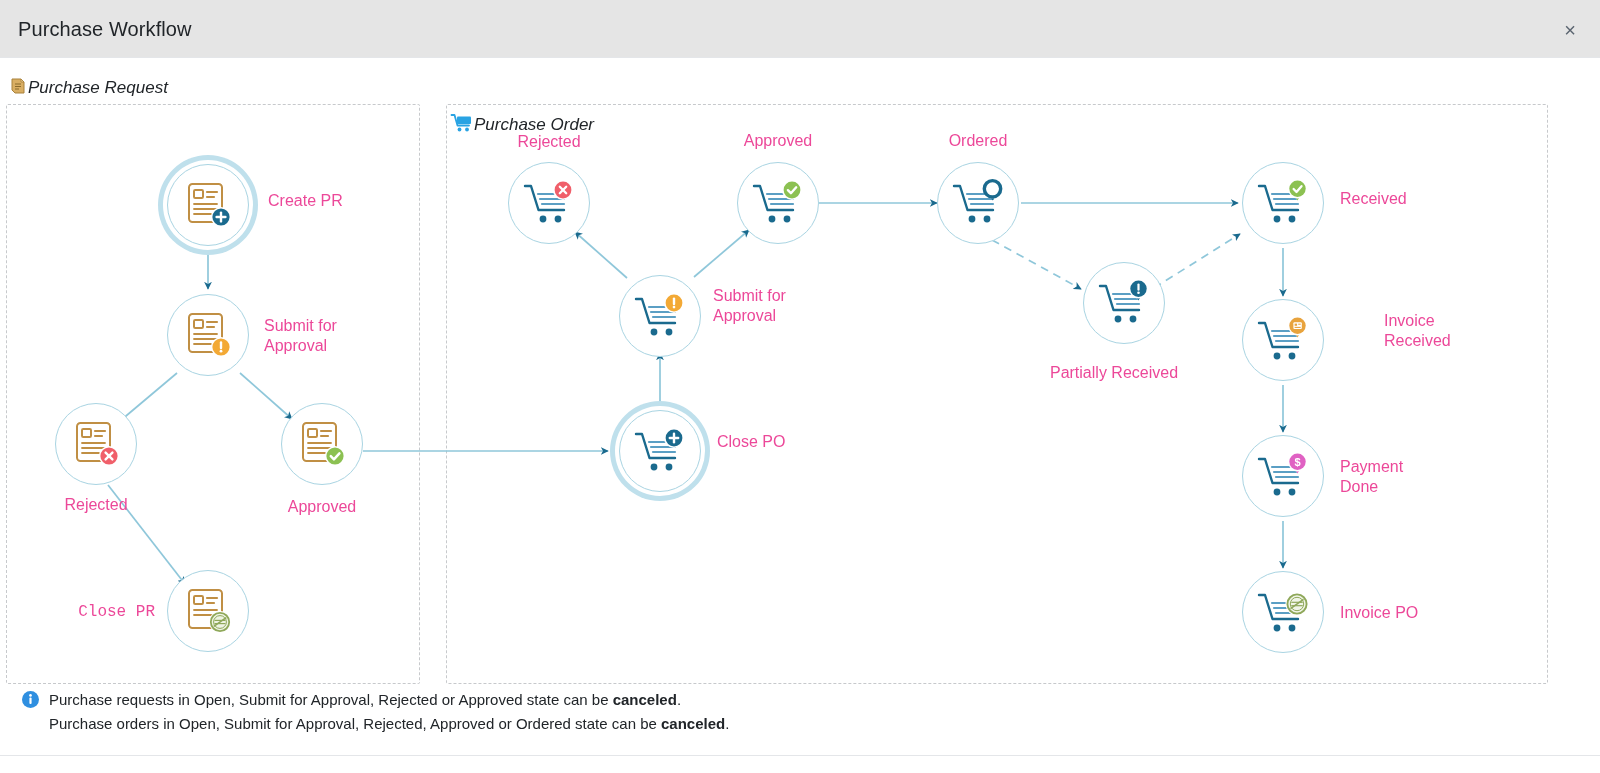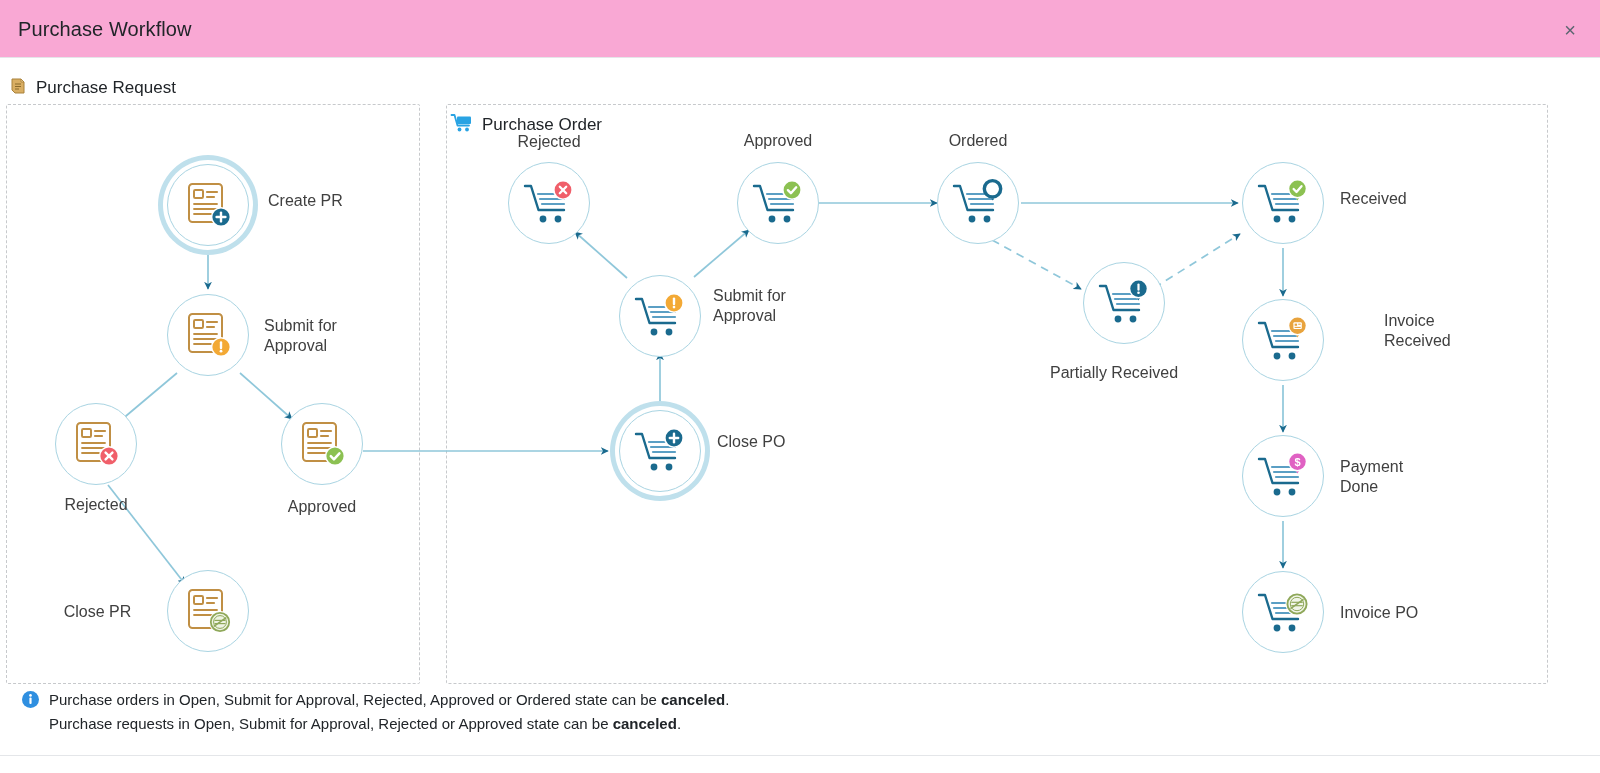--- a/index.html
+++ b/index.html
@@ -7,35 +7,35 @@
     width:1600px;height:773px;
     background:#ffffff;
     font-family:"Liberation Sans", sans-serif;
     color:#212529;
     overflow:hidden;
     position:relative;
   }
   
   .titlebar{
     position:absolute;left:0;top:0;width:1600px;height:58px;
-    background:#f9a8d4;border-bottom:1px solid #e4e6e9;
+    background:#e5e5e5;border-bottom:1px solid #e4e6e9;
     box-sizing:border-box;
   }
   .titlebar .title{
     position:absolute;left:18px;top:18px;
     font-size:20px;color:#212529;font-weight:400;letter-spacing:.1px;
   }
   .close-btn{
     position:absolute;right:14px;top:14px;width:32px;height:32px;
     display:flex;align-items:center;justify-content:center;
     font-size:20px;color:#5b6570;cursor:pointer;border-radius:4px;
     line-height:1;
   }
   
-  .lane-head{position:absolute;display:flex;align-items:center;gap:8px;}
+  .lane-head{position:absolute;display:flex;align-items:center;font-style:italic;}
   .lane-head .lane-label{font-size:17px;color:#212529;}
   #lane-head-pr{left:8px;top:76px;}
   #lane-head-po{left:450px;top:76px;margin-top:37px;}
 
   
   .panel{
     position:absolute;border:1.5px dashed #c7c9cc;border-radius:2px;
     box-sizing:border-box;background:transparent;
   }
   #panel-pr{left:6px;top:104px;width:414px;height:580px;}
@@ -52,25 +52,25 @@
     display:flex;align-items:center;justify-content:center;
   }
   .node.start{
     border:1.5px solid #a9d4e2;
     box-shadow:0 0 0 4px #ffffff, 0 0 0 9px #bfe0ec;
   }
   .node-ico{width:60px;height:56px;display:block;}
 
   
   .nlabel{
-    position:absolute;font-size:16px;color:#404040;line-height:1.28;
+    position:absolute;font-size:16px;color:#ec4899;line-height:1.28;
     white-space:pre-line;
   }
   .nlabel.c{text-align:center;}
-  .nlabel.r{text-align:center;}
+  .nlabel.r{text-align:right;font-family:Liberation Mono, monospace;}
 
   
   .note{
     position:absolute;left:22px;top:688px;width:1000px;
     font-size:15px;color:#212529;line-height:1.62;
   }
   .note .info-ico{
     position:absolute;left:0px;top:3px;width:17px;height:17px;
   }
   .note .lines{margin-left:27px;}
@@ -400,18 +400,18 @@
 
 <div class="note">
   <span class="info-ico">
     <svg width="17" height="17" viewBox="0 0 17 17">
       <circle cx="8.5" cy="8.5" r="8.5" fill="#2f8fe0"></circle>
       <circle cx="8.5" cy="4.4" r="1.35" fill="#fff"></circle>
       <rect x="7.4" y="6.6" width="2.2" height="6.5" rx="1" fill="#fff"></rect>
     </svg>
   </span>
   <div class="lines">
+    <div><span>Purchase requests in Open, Submit for Approval, Rejected or Approved state can be </span><b>canceled</b><span>.</span></div>
     <div><span>Purchase orders in Open, Submit for Approval, Rejected, Approved or Ordered state can be </span><b>canceled</b><span>.</span></div>
-    <div><span>Purchase requests in Open, Submit for Approval, Rejected or Approved state can be </span><b>canceled</b><span>.</span></div>
   </div>
 </div>
 
 <div class="bottom-rule"></div>
 
 </body></html>

